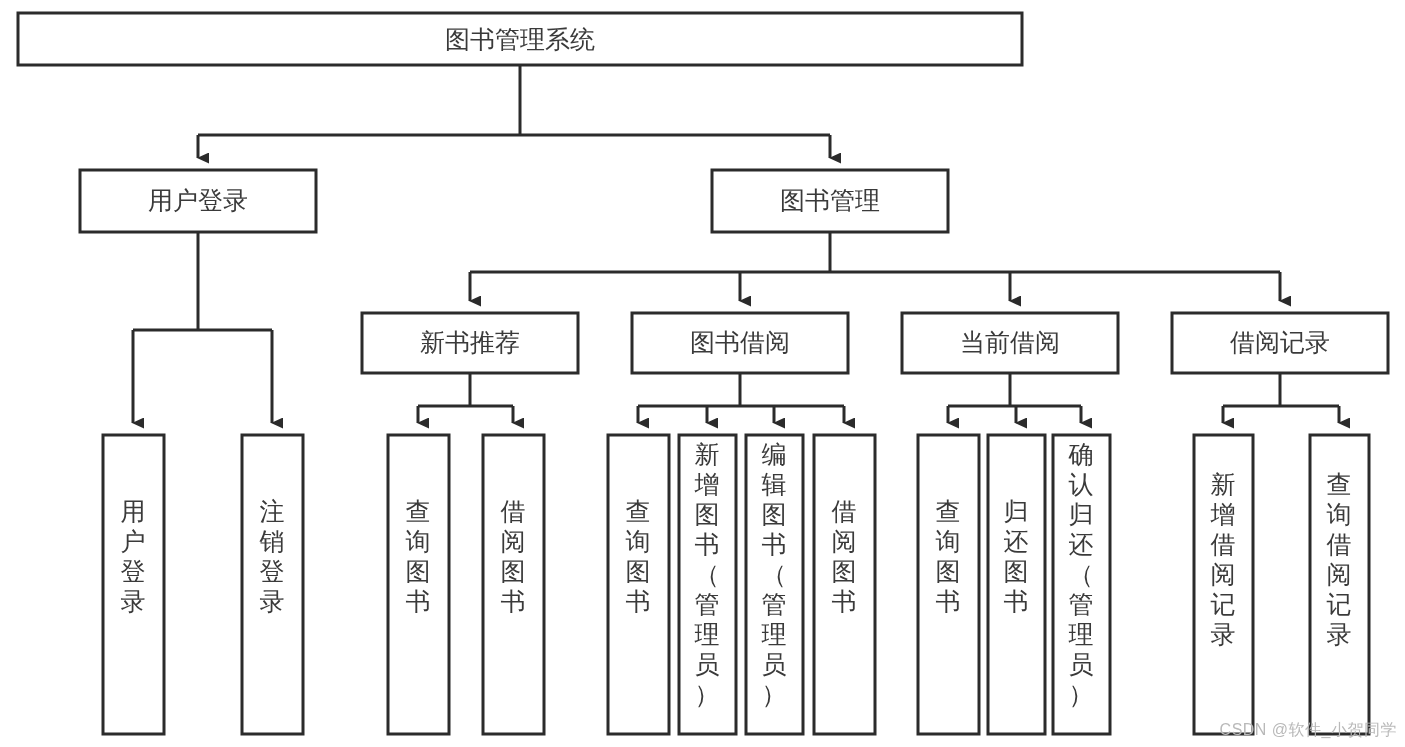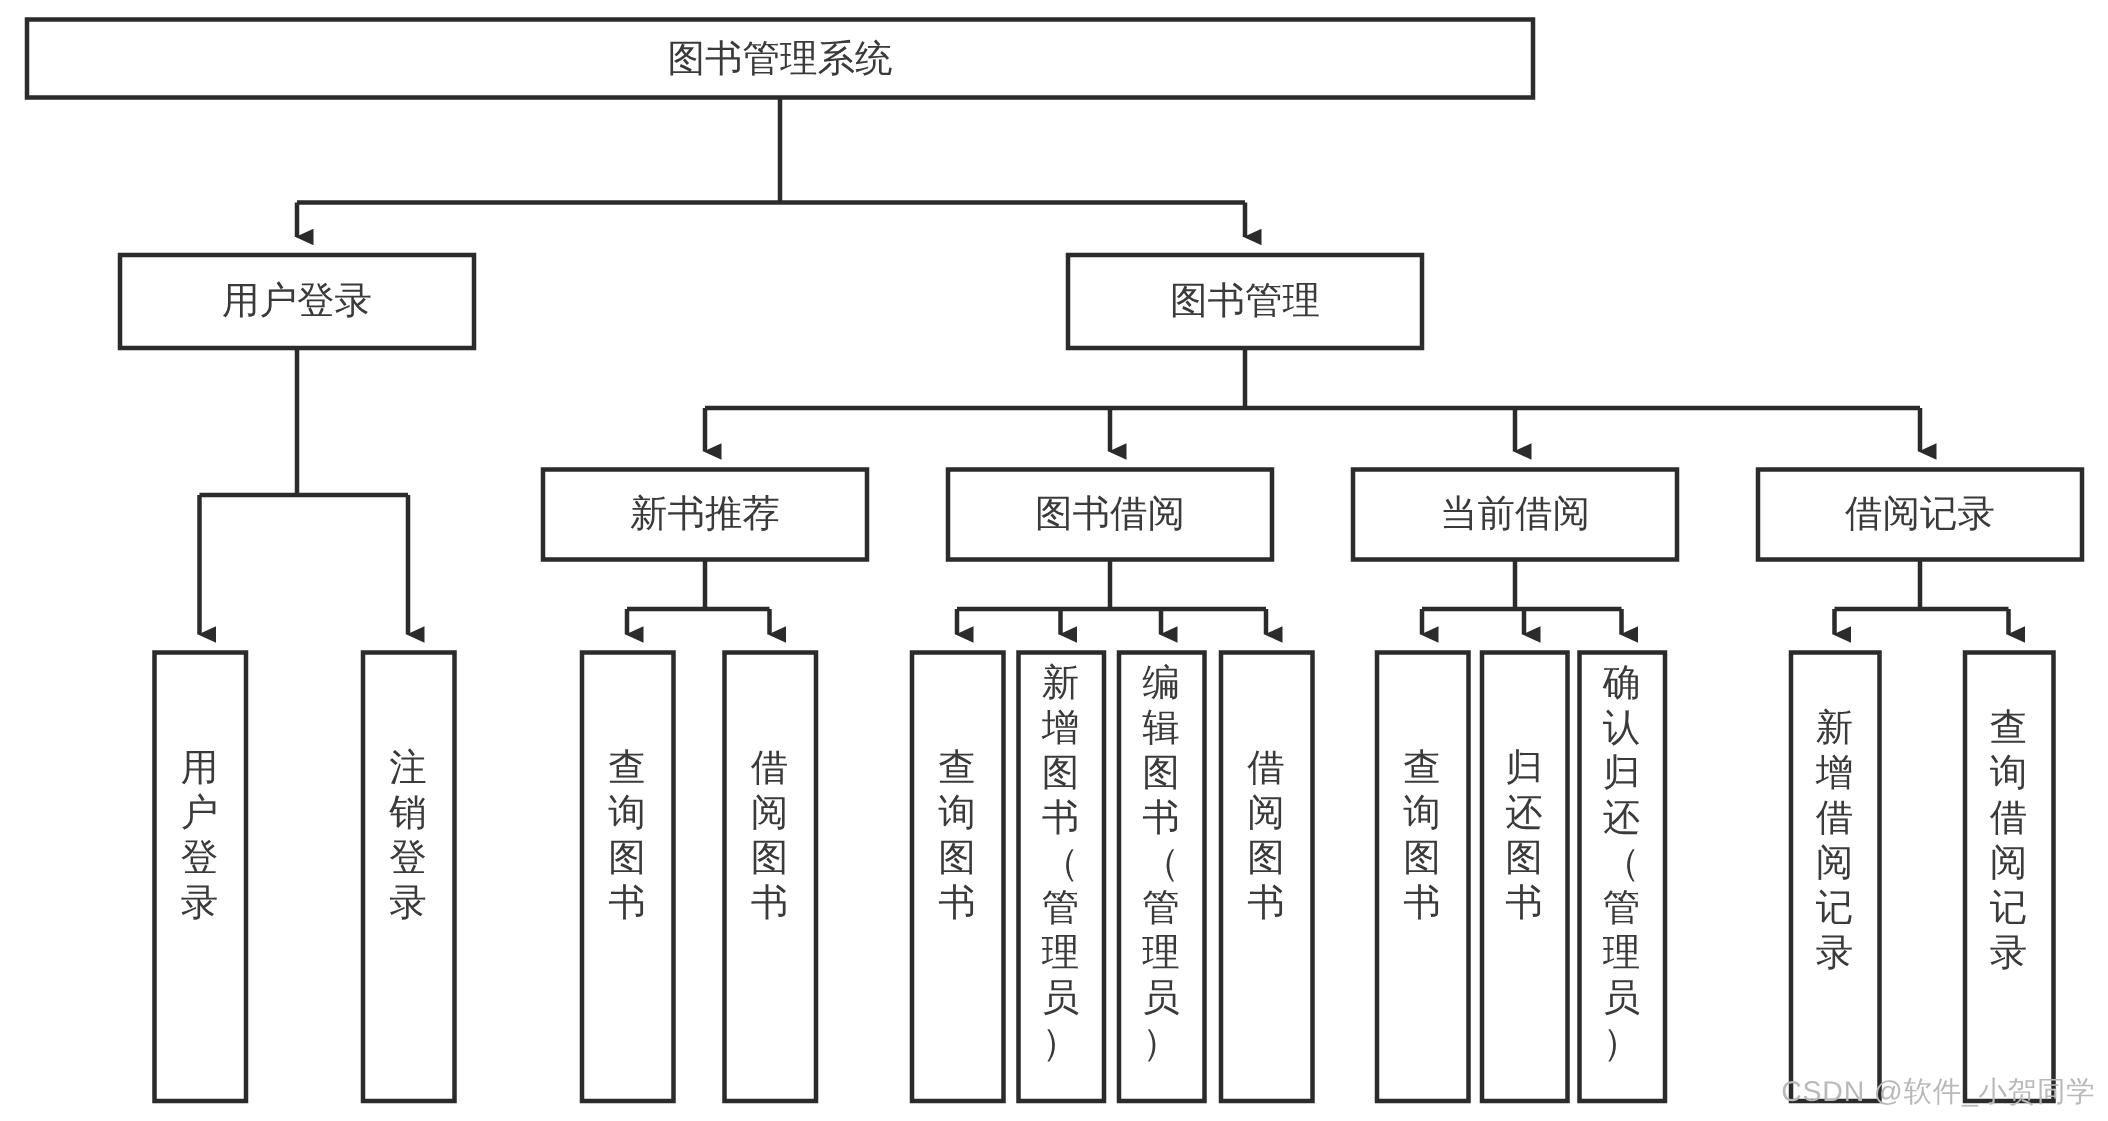--- a/index.html
+++ b/index.html
@@ -51,21 +51,21 @@
     fill: #3a3a3a;
     font-family: "Liberation Sans", "DejaVu Sans", sans-serif;
     font-size: 25px;
     text-anchor: middle;
   }
   .watermark {
     position: absolute;
     right: 8px;
     bottom: 6px;
     font-family: "Liberation Sans", "DejaVu Sans", sans-serif;
-    font-size: 19px;
+    font-size: 16px;
     color: #b9b9b9;
     white-space: nowrap;
     letter-spacing: 0.5px;
   }
 </style>
 </head>
 <body>
 
 <div id="diagram-root">
   <svg class="flow" viewBox="0 0 1405 747" xmlns="http://www.w3.org/2000/svg">

